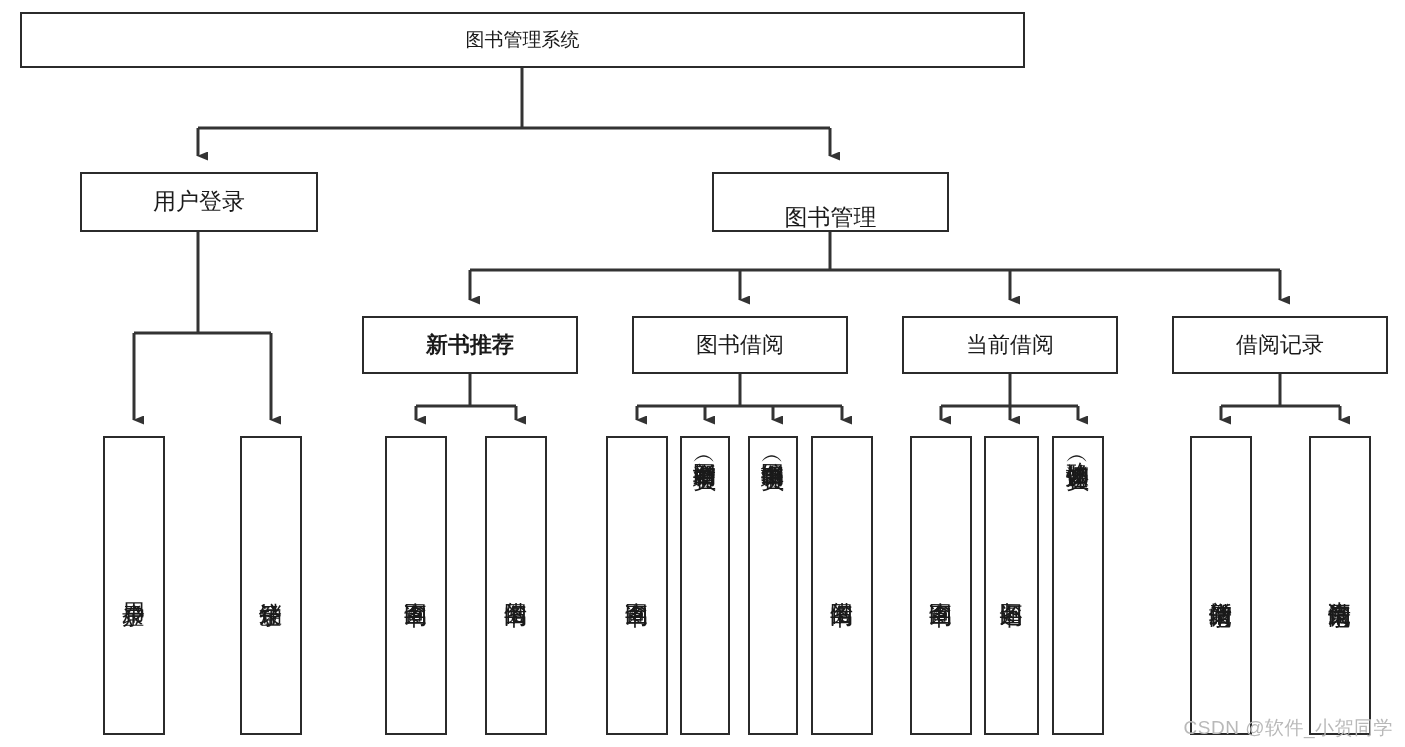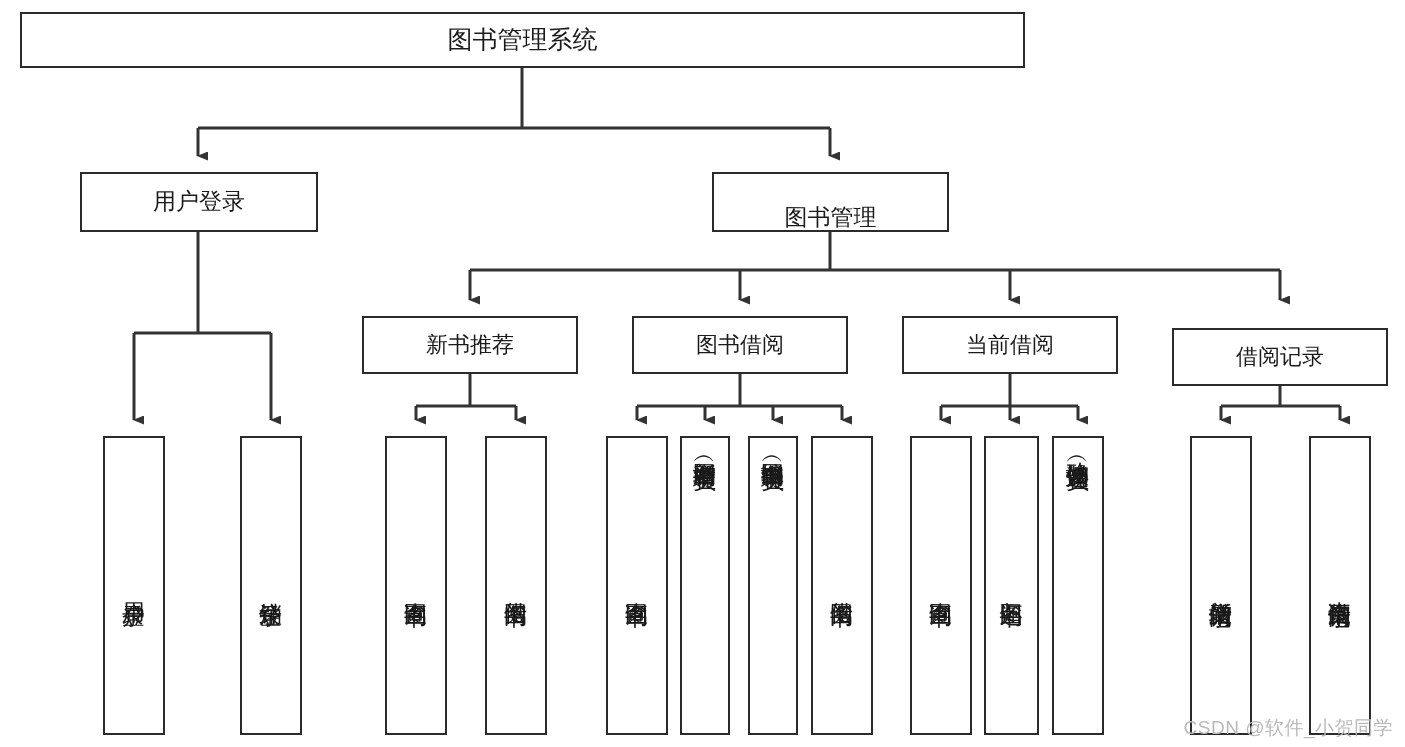--- a/index.html
+++ b/index.html
@@ -29,21 +29,21 @@
     position: absolute;
     box-sizing: border-box;
     background: #ffffff;
     border: 2px solid #2b2b2b;
     display: flex;
     align-items: center;
     justify-content: center;
     color: #1a1a1a;
   }
   .node-box.level-0 {
-    font-size: 25px;
+    font-size: 19px;
   }
   .node-box.level-1 {
     font-size: 23px;
   }
   .node-box.level-2 {
     font-size: 22px;
   }
   .node-box.leaf {
     font-size: 23px;
     align-items: center;
@@ -135,30 +135,30 @@
     <span class="node-label-h">图书管理系统</span>
   </div>
 
   <div class="node-box level-1" style="left:80px; top:172px; width:238px; height:60px;">
     <span class="node-label-h">用户登录</span>
   </div>
   <div class="node-box level-1" style="left:712px; top:172px; width:237px; height:60px;align-items:flex-end;">
     <span class="node-label-h">图书管理</span>
   </div>
 
-  <div class="node-box level-2" style="left:362px; top:316px; width:216px; height:58px;">
+  <div class="node-box level-2" style="left:362px; top:316px; width:216px; height:58px;font-weight:bold;">
     <span class="node-label-h">新书推荐</span>
   </div>
   <div class="node-box level-2" style="left:632px; top:316px; width:216px; height:58px;">
     <span class="node-label-h">图书借阅</span>
   </div>
   <div class="node-box level-2" style="left:902px; top:316px; width:216px; height:58px;">
     <span class="node-label-h">当前借阅</span>
   </div>
-  <div class="node-box level-2" style="left:1172px; top:328px; width:216px; height:58px;">
+  <div class="node-box level-2" style="left:1172px; top:316px; width:216px; height:58px;">
     <span class="node-label-h">借阅记录</span>
   </div>
 
   <div class="node-box leaf" style="left:103px; top:436px; width:62px; height:299px;">
     <span class="node-label-v">用户登录</span>
   </div>
   <div class="node-box leaf" style="left:240px; top:436px; width:62px; height:299px;">
     <span class="node-label-v">注销登录</span>
   </div>
 

